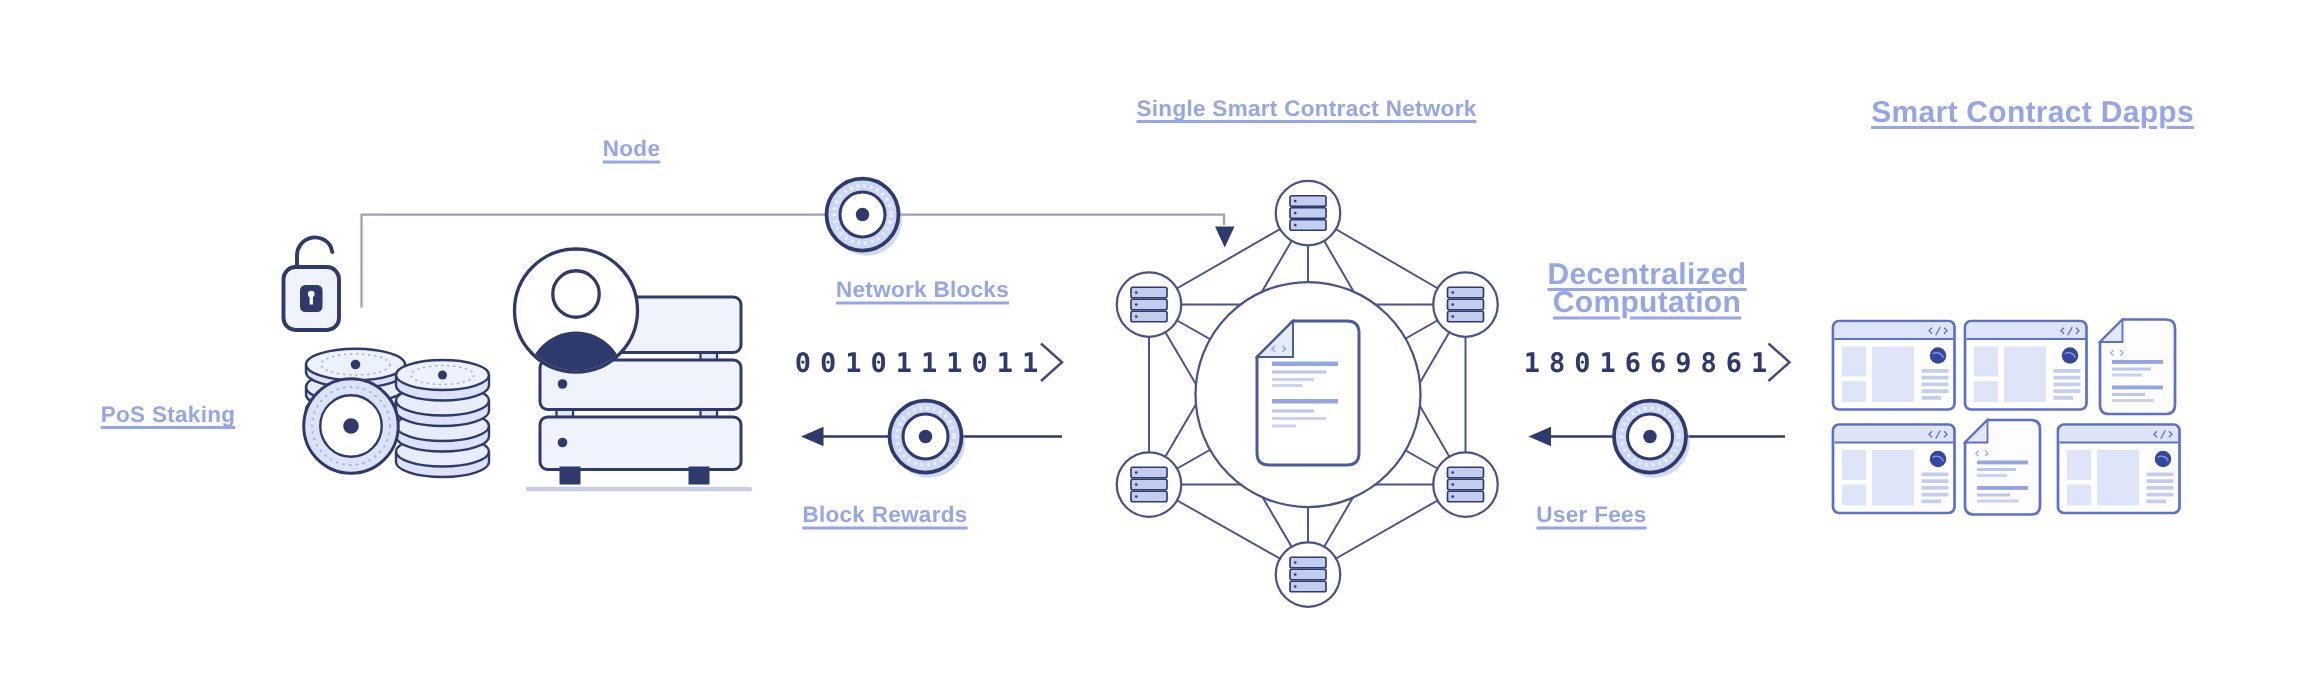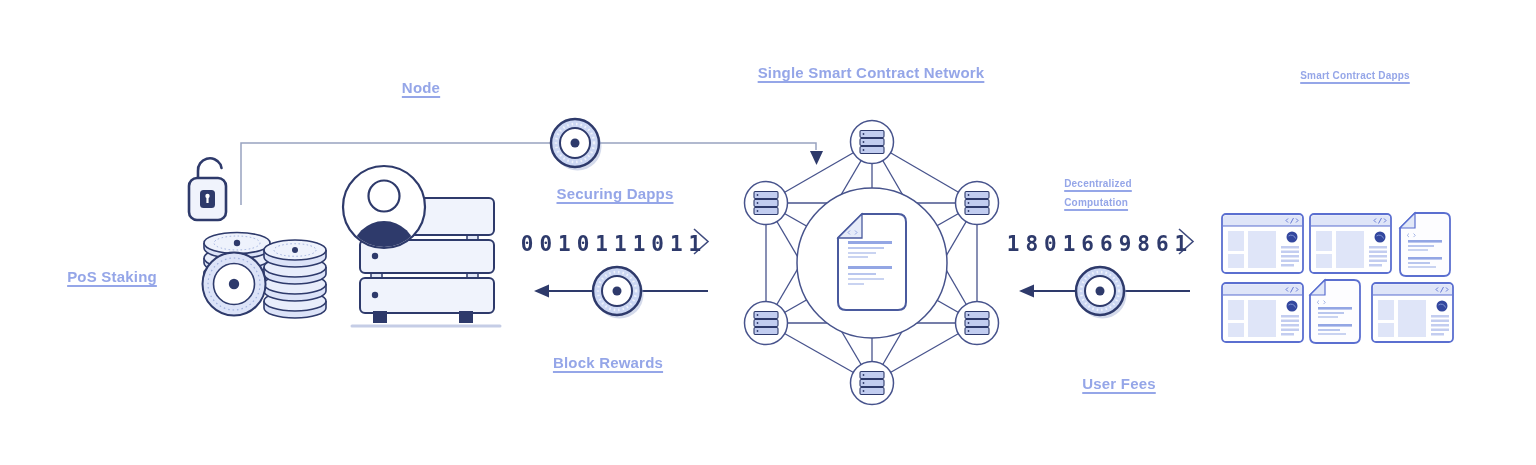--- a/index.html
+++ b/index.html
@@ -5,26 +5,26 @@
   :root{
     --link:#95a6e8; --navy:#2e3a6b; --line:#98a2c0; --accent:#5b6fd0; --bg:#ffffff;
   }
   *{margin:0;padding:0;box-sizing:border-box;}
   body{width:1536px;height:465px;background:var(--bg);position:relative;overflow:hidden;
        font-family:"Liberation Sans",sans-serif;}
   .stage{position:absolute;left:0;top:0;width:1536px;height:465px;}
   .lbl{position:absolute;transform:translateX(-50%);font-weight:700;font-size:15px;
        color:var(--link);text-decoration:underline;text-underline-offset:3px;
        text-decoration-thickness:1.5px;white-space:nowrap;letter-spacing:.2px;}
-  .lbl2{position:absolute;transform:translateX(-50%);text-align:left;line-height:19px;
-        font-weight:700;font-size:10px;color:var(--link);white-space:nowrap;letter-spacing:.2px;}
+  .lbl2{position:absolute;transform:translateX(-50%);text-align:center;line-height:19px;
+        font-weight:700;font-size:20px;color:var(--link);white-space:nowrap;letter-spacing:.2px;}
   .lbl2 span{display:block;text-decoration:underline;text-underline-offset:3px;
         text-decoration-thickness:1.5px;}
   .binary{position:absolute;transform:translateX(-50%);font-family:"DejaVu Sans Mono",monospace;
-        font-weight:700;font-size:21px;letter-spacing:6px;color:var(--navy);white-space:nowrap;}
+        font-weight:700;font-size:18px;letter-spacing:6px;color:var(--navy);white-space:nowrap;}
 </style>
 </head>
 <body>
 
 <svg class="stage" viewBox="0 0 1536 465" aria-hidden="true">
   <defs>
     <clipPath id="avc">
         <circle cx="384" cy="207" r="40"></circle>
       </clipPath>
     <g id="coin">
@@ -244,29 +244,29 @@
     </g>
   <g transform="translate(1310,280)">
       <use href="#dappdoc"></use>
     </g>
   <g transform="translate(1372,283)">
       <use href="#dappwin"></use>
     </g>
 </svg>
 
 <div class="lbl" style="left:112px;top:268px;">PoS Staking</div>
-<div class="lbl" style="left:421px;top:79px;">Node</div>
-<div class="lbl" style="left:615px;top:185px;">Securing Dapps</div>
+<div class="lbl" style="left:421px;top:91px;">Node</div>
+<div class="lbl" style="left:615px;top:185px;">Network Blocks</div>
 <div class="binary" style="left:614px;top:232px;">0010111011</div>
-<div class="lbl" style="left:608px;top:335px;margin-top:19px;">Block Rewards</div>
+<div class="lbl" style="left:590px;top:335px;">Block Rewards</div>
 
 <div class="lbl" style="left:871px;top:64px;">Single Smart Contract Network</div>
 
 <div class="lbl2" style="left:1098px;top:174px;">
   <span>Decentralized</span>
   <span>Computation</span>
 </div>
 <div class="binary" style="left:1100px;top:232px;">1801669861</div>
-<div class="lbl" style="left:1119px;top:335px;margin-top:40px;">User Fees</div>
+<div class="lbl" style="left:1061px;top:335px;">User Fees</div>
 
 <div class="lbl2" style="left:1355px;top:66px;">
   <span>Smart Contract Dapps</span>
 </div>
 
 </body></html>

